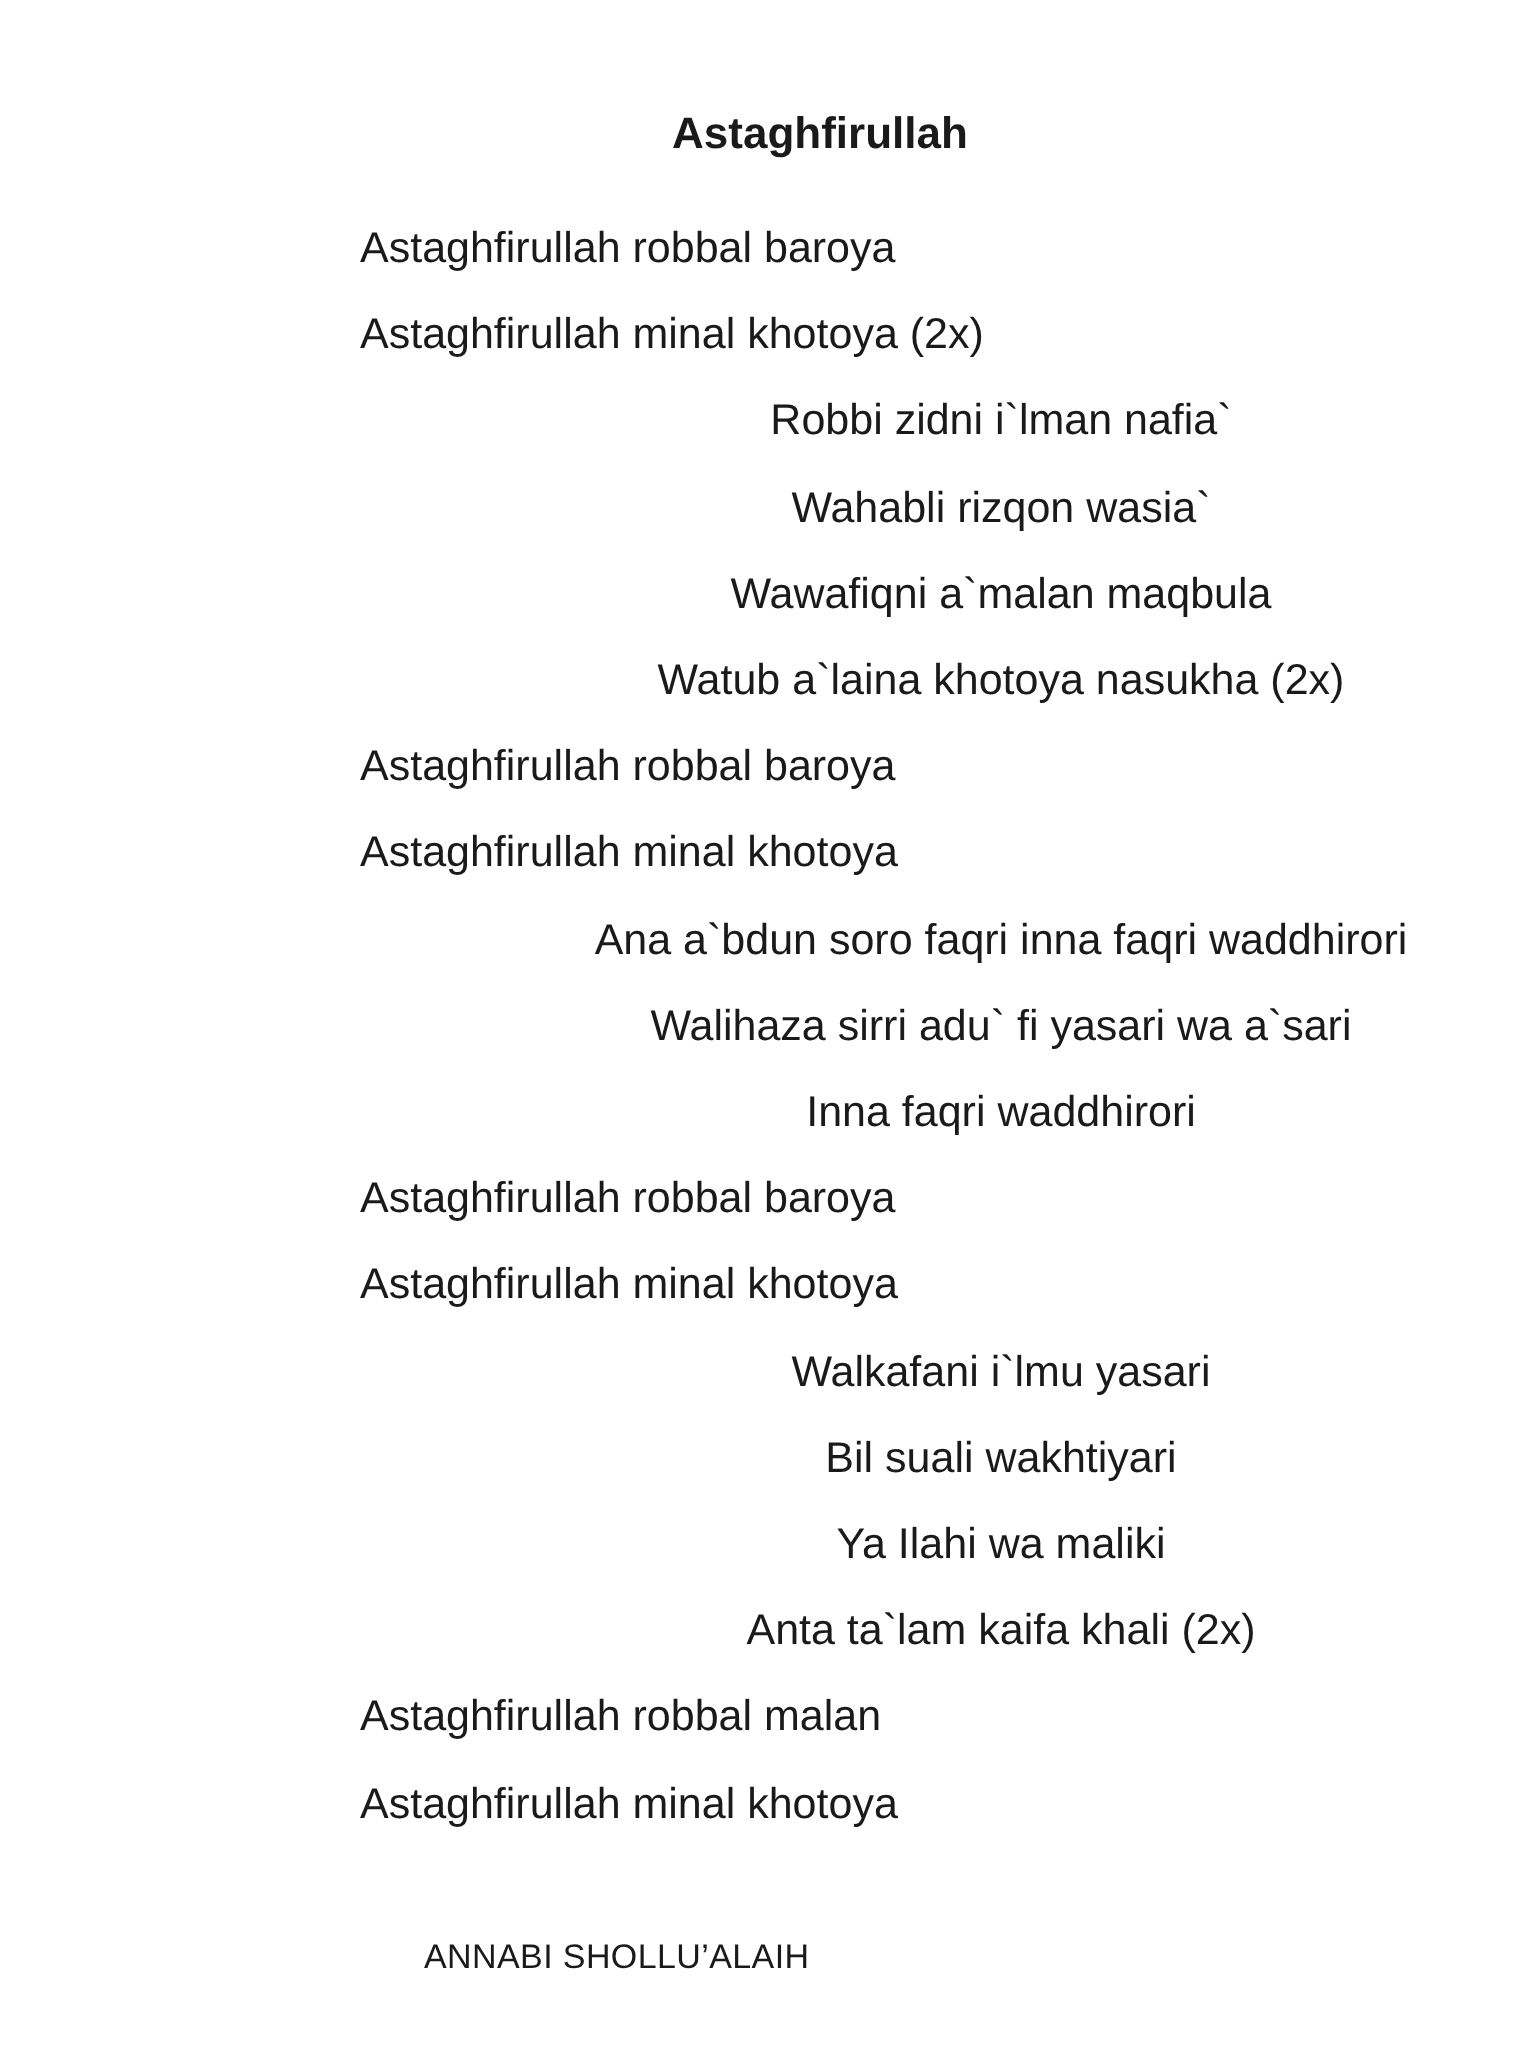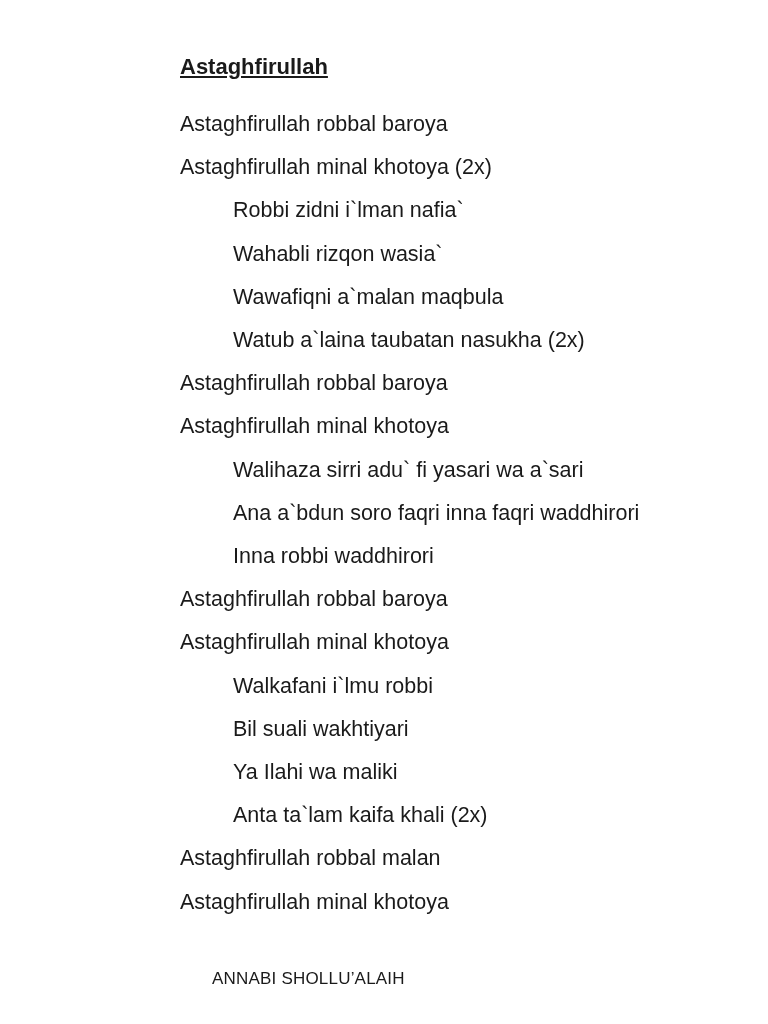--- a/index.html
+++ b/index.html
@@ -9,32 +9,32 @@
     height: 1024px;
     background: #ffffff;
     color: #1a1a1a;
     font-family: "Liberation Sans", "DejaVu Sans", sans-serif;
     box-sizing: border-box;
     padding: 52px 0 0 180px;
     overflow: hidden;
   }
   .doc-title {
     width: 460px;              
+    text-align: center;
     font-weight: bold;
     font-size: 22px;
     line-height: 30px;
     margin: 0 0 21px 0;
-    text-decoration: underline;
   }
   .lyrics { font-size: 21.5px; }
   .lyric-line {
     line-height: 43.2px;
     white-space: pre;
   }
-  .lyric-line.indent { padding-left: 53px; }
+  .lyric-line.indent { padding-left: 53px; text-align: center; }
   .doc-footer {
     position: absolute;
     left: 212px;
     top: 969px;
     font-weight: normal;
     font-size: 17px;
     line-height: 19px;
     letter-spacing: 0.2px;
   }
 </style>
@@ -44,29 +44,29 @@
 <div class="page">
 
   <div class="doc-title">Astaghfirullah</div>
 
   <div class="lyrics">
     <div class="lyric-line">Astaghfirullah robbal baroya</div>
     <div class="lyric-line">Astaghfirullah minal khotoya (2x)</div>
     <div class="lyric-line indent">Robbi zidni i`lman nafia`</div>
     <div class="lyric-line indent">Wahabli rizqon wasia`</div>
     <div class="lyric-line indent">Wawafiqni a`malan maqbula</div>
-    <div class="lyric-line indent">Watub a`laina taubatan nasukha (2x)</div>
+    <div class="lyric-line indent">Watub a`laina khotoya nasukha (2x)</div>
     <div class="lyric-line">Astaghfirullah robbal baroya</div>
     <div class="lyric-line">Astaghfirullah minal khotoya</div>
+    <div class="lyric-line indent">Ana a`bdun soro faqri inna faqri waddhirori</div>
     <div class="lyric-line indent">Walihaza sirri adu` fi yasari wa a`sari</div>
-    <div class="lyric-line indent">Ana a`bdun soro faqri inna faqri waddhirori</div>
-    <div class="lyric-line indent">Inna robbi waddhirori</div>
+    <div class="lyric-line indent">Inna faqri waddhirori</div>
     <div class="lyric-line">Astaghfirullah robbal baroya</div>
     <div class="lyric-line">Astaghfirullah minal khotoya</div>
-    <div class="lyric-line indent">Walkafani i`lmu robbi</div>
+    <div class="lyric-line indent">Walkafani i`lmu yasari</div>
     <div class="lyric-line indent">Bil suali wakhtiyari</div>
     <div class="lyric-line indent">Ya Ilahi wa maliki</div>
     <div class="lyric-line indent">Anta ta`lam kaifa khali (2x)</div>
     <div class="lyric-line">Astaghfirullah robbal malan</div>
     <div class="lyric-line">Astaghfirullah minal khotoya</div>
   </div>
 
   <div class="doc-footer">ANNABI SHOLLU’ALAIH</div>
 
 </div>

